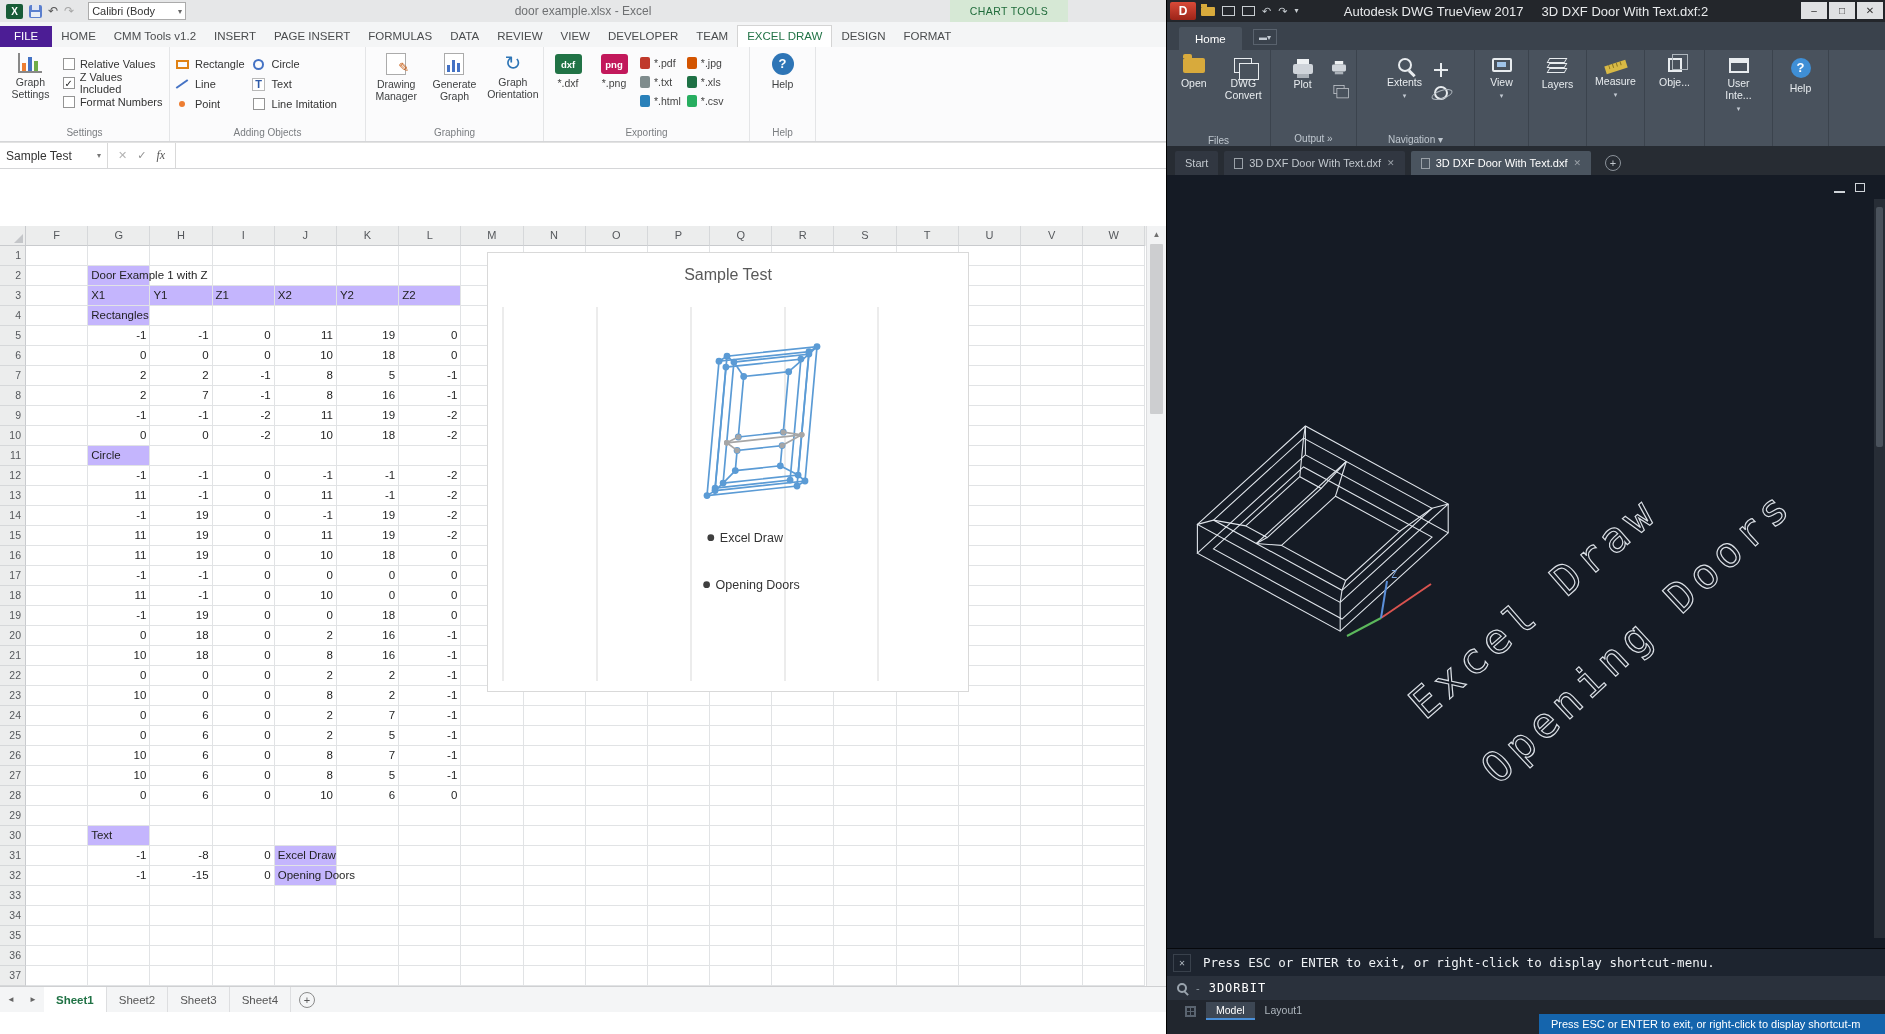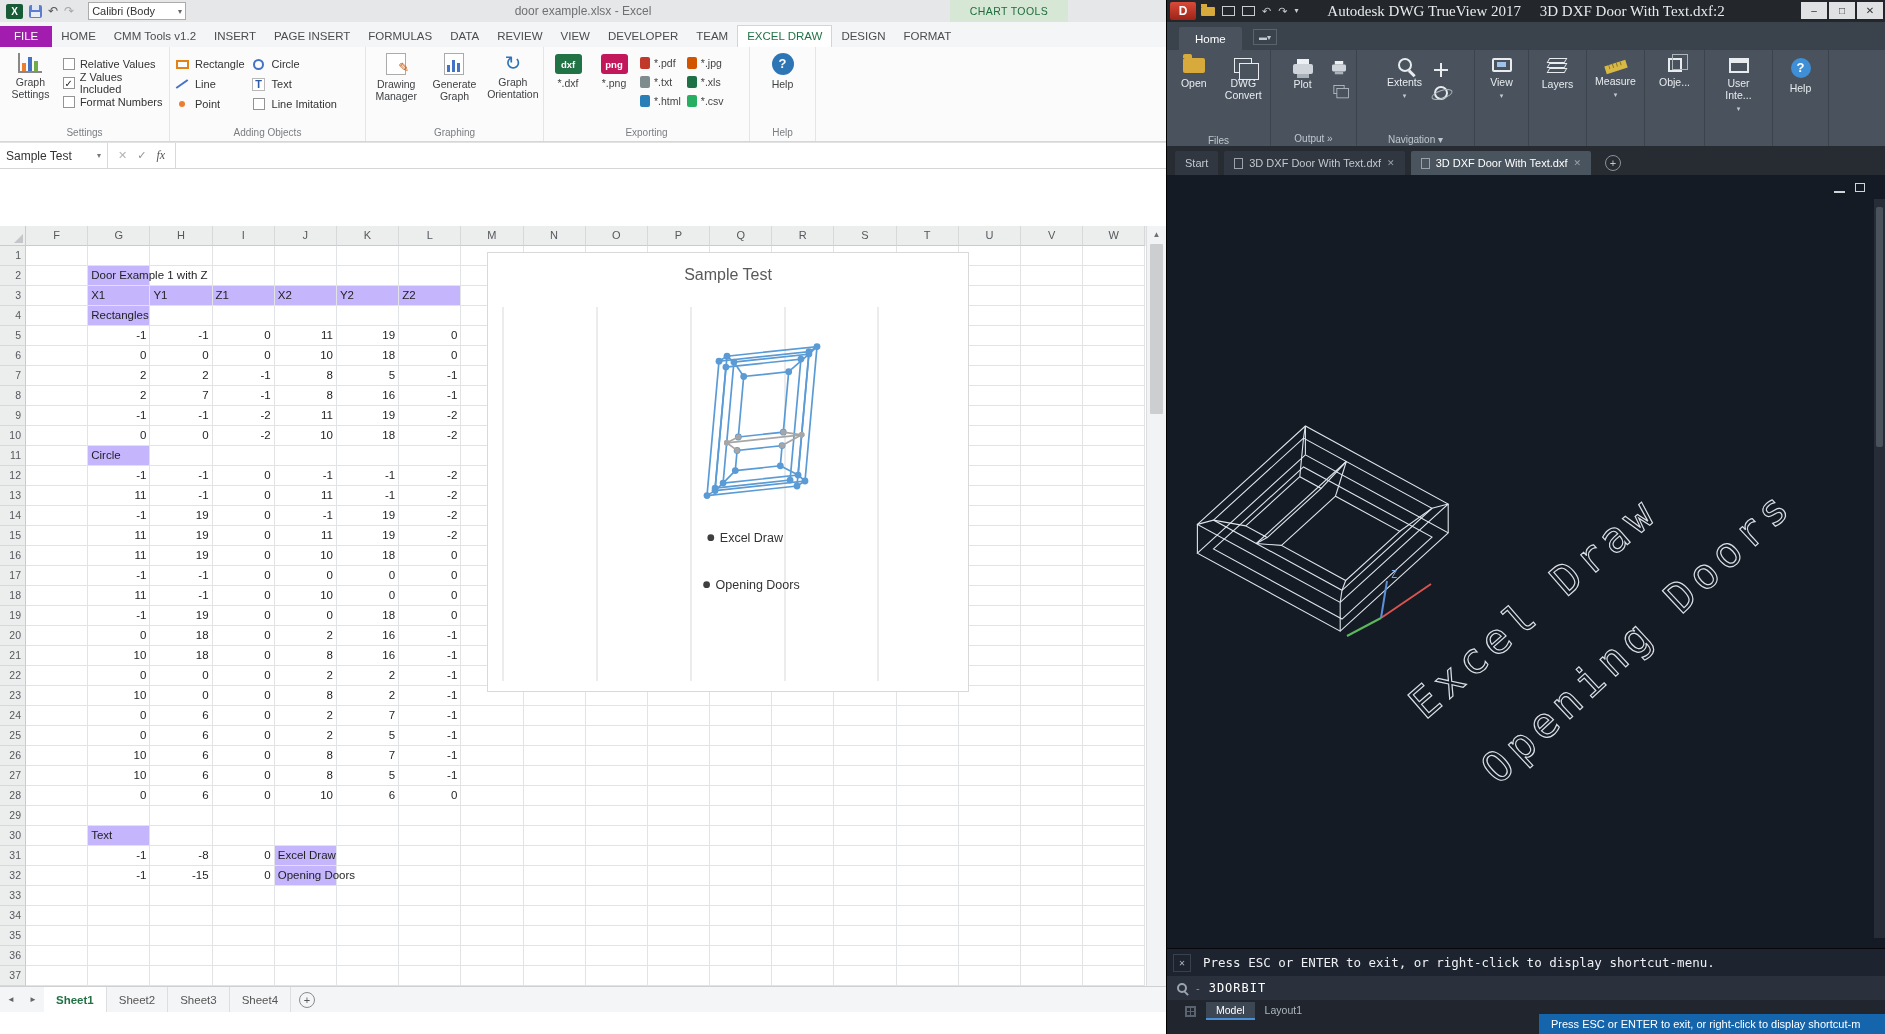--- a/index.html
+++ b/index.html
@@ -18,21 +18,21 @@
   .ic-floppy::after { content:""; position:absolute; left:2px; bottom:1px; width:9px; height:5px; background:#e9edf6; }
   .qat-glyph { font-size:12px; color:#555; line-height:1; }
   .qat-glyph.dim { color:#a6a6a6; }
   .fontbox { margin-left:8px; width:98px; height:18px; background:#fff; border:1px solid #ababab; display:flex; align-items:center; font-size:11px; color:#333; padding:0 3px; }
   .fontbox .arrow { margin-left:auto; font-size:8px; color:#666; }
   .xl-title { position:absolute; left:0; right:0; text-align:center; font-size:12px; color:#6e7072; pointer-events:none; }
   .chart-tools { position:absolute; left:950px; top:0; width:118px; height:22px; background:#d6e8d5; color:#1f6b3a; font-size:10.5px; letter-spacing:.4px; display:flex; align-items:center; justify-content:center; }
 
   .xl-tabs { position:absolute; top:22px; left:0; right:0; height:25px; background:#f4f5f6; display:flex; align-items:flex-end; font-size:11.5px; color:#4a4c4e; }
   .xl-tab { padding:4px 9px 5px; white-space:nowrap; }
-  .xl-tab.file { background:#a21caf; color:#fff; padding:4px 14px 5px; }
+  .xl-tab.file { background:#4c1d95; color:#fff; padding:4px 14px 5px; }
   .xl-tab.active { background:#fff; color:#217346; border:1px solid #d4d4d4; border-bottom:none; }
 
   .xl-ribbon { position:absolute; top:47px; left:0; right:0; height:95px; background:#fbfbfc; border-bottom:1px solid #d5d6d8; display:flex; }
   .xgroup { position:relative; height:100%; border-right:1px solid #e4e5e7; display:flex; flex-direction:column; padding:3px 4px 0; }
   .xgroup-body { flex:1; display:flex; align-items:flex-start; gap:6px; }
   .xgroup-label { height:16px; font-size:10px; color:#7a7d80; text-align:center; line-height:16px; }
   .bigbtn { width:54px; display:flex; flex-direction:column; align-items:center; gap:3px; font-size:10.5px; color:#3f4142; text-align:center; padding-top:3px; line-height:1.15; }
   .chk-col { display:flex; flex-direction:column; padding-top:4px; }
   .chk { display:flex; align-items:center; gap:5px; height:19px; font-size:11px; color:#333; }
   .chk-box { width:12px; height:12px; background:#fff; border:1px solid #949494; font-size:10px; line-height:11px; text-align:center; color:#222; }
@@ -104,21 +104,21 @@
 
   
   #trueview { position:absolute; left:1166px; top:0; width:719px; height:1034px; background:#151b25; border-left:1px solid #000; color:#d8dbdf; }
   .tv-titlebar { position:absolute; top:0; left:0; right:0; height:22px; background:#23262b; display:flex; align-items:center; }
   .tv-logo { width:26px; height:18px; margin:0 5px 0 3px; background:linear-gradient(#d94a38,#9c2418); border-radius:2px; color:#fff; font-weight:bold; font-size:12px; display:flex; align-items:center; justify-content:center; z-index:2; }
   .tv-qat { display:flex; align-items:center; gap:7px; z-index:2; }
   .tvq { color:#c8cdd2; font-size:11px; line-height:1; }
   .tvq-box { width:13px; height:10px; border:1px solid #c8cdd2; }
   .tvq-folder { width:14px; height:9px; background:#d8aa3c; border-radius:1px; position:relative; }
   .tvq-folder::before { content:""; position:absolute; left:0; top:-3px; width:6px; height:3px; background:#d8aa3c; }
-  .tv-title { position:absolute; left:0; right:0; text-align:center; font-size:15px; color:#e8eaec; pointer-events:none;font-family:Liberation Serif, serif; }
+  .tv-title { position:absolute; left:0; right:0; text-align:center; font-size:13px; color:#e8eaec; pointer-events:none; }
   .tv-winbtns { position:absolute; right:2px; top:2px; display:flex; gap:2px; z-index:2; }
   .tv-winbtn { width:26px; height:17px; background:#dfe1e3; color:#333; display:flex; align-items:center; justify-content:center; font-size:10px; }
 
   .tv-tabrow { position:absolute; top:22px; left:0; right:0; height:28px; background:#3a424c; }
   .tv-ribbontab { position:absolute; left:12px; bottom:0; padding:6px 16px 5px; background:#49525d; color:#fff; font-size:11.5px; border-radius:2px 2px 0 0; }
   .tv-tabdd { position:absolute; left:86px; bottom:5px; width:24px; height:16px; border:1px solid #59626d; color:#c3cad2; font-size:8px; display:flex; align-items:center; justify-content:center; gap:2px; }
 
   .tv-ribbon { position:absolute; top:50px; left:0; right:0; height:96px; background:#49525d; display:flex; }
   .tv-panel { border-right:1px solid #3b434d; display:flex; flex-direction:column; }
   .tv-panel-body { flex:1; display:flex; align-items:flex-start; justify-content:center; gap:2px; padding:4px 3px 0; }

